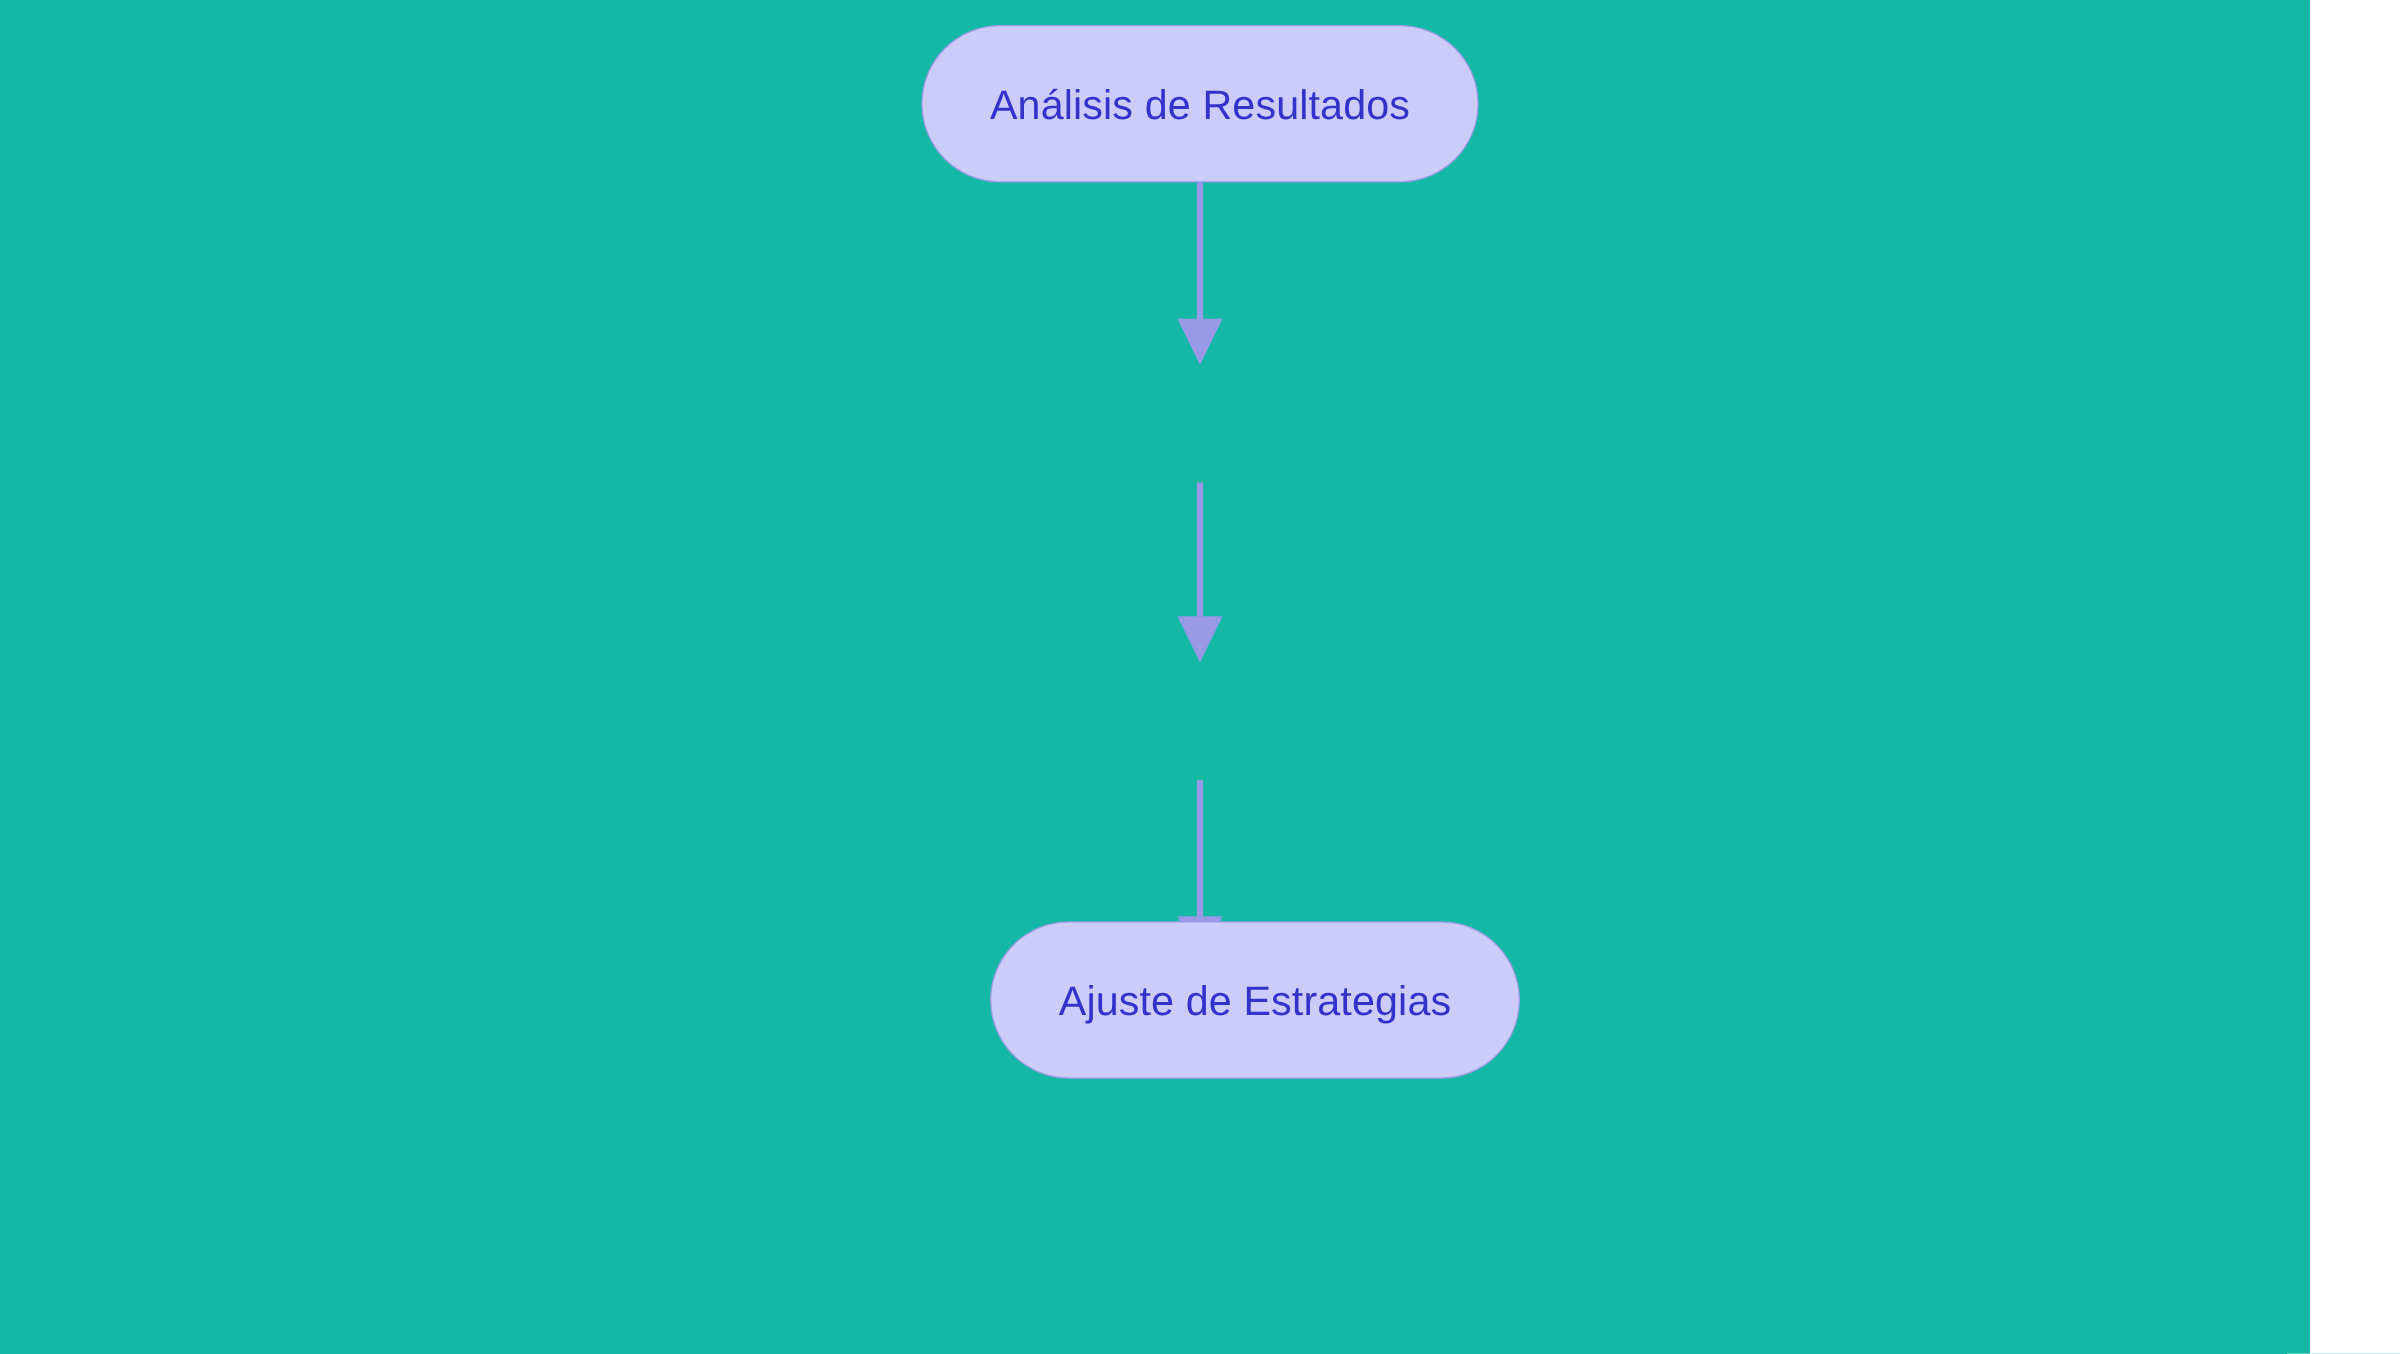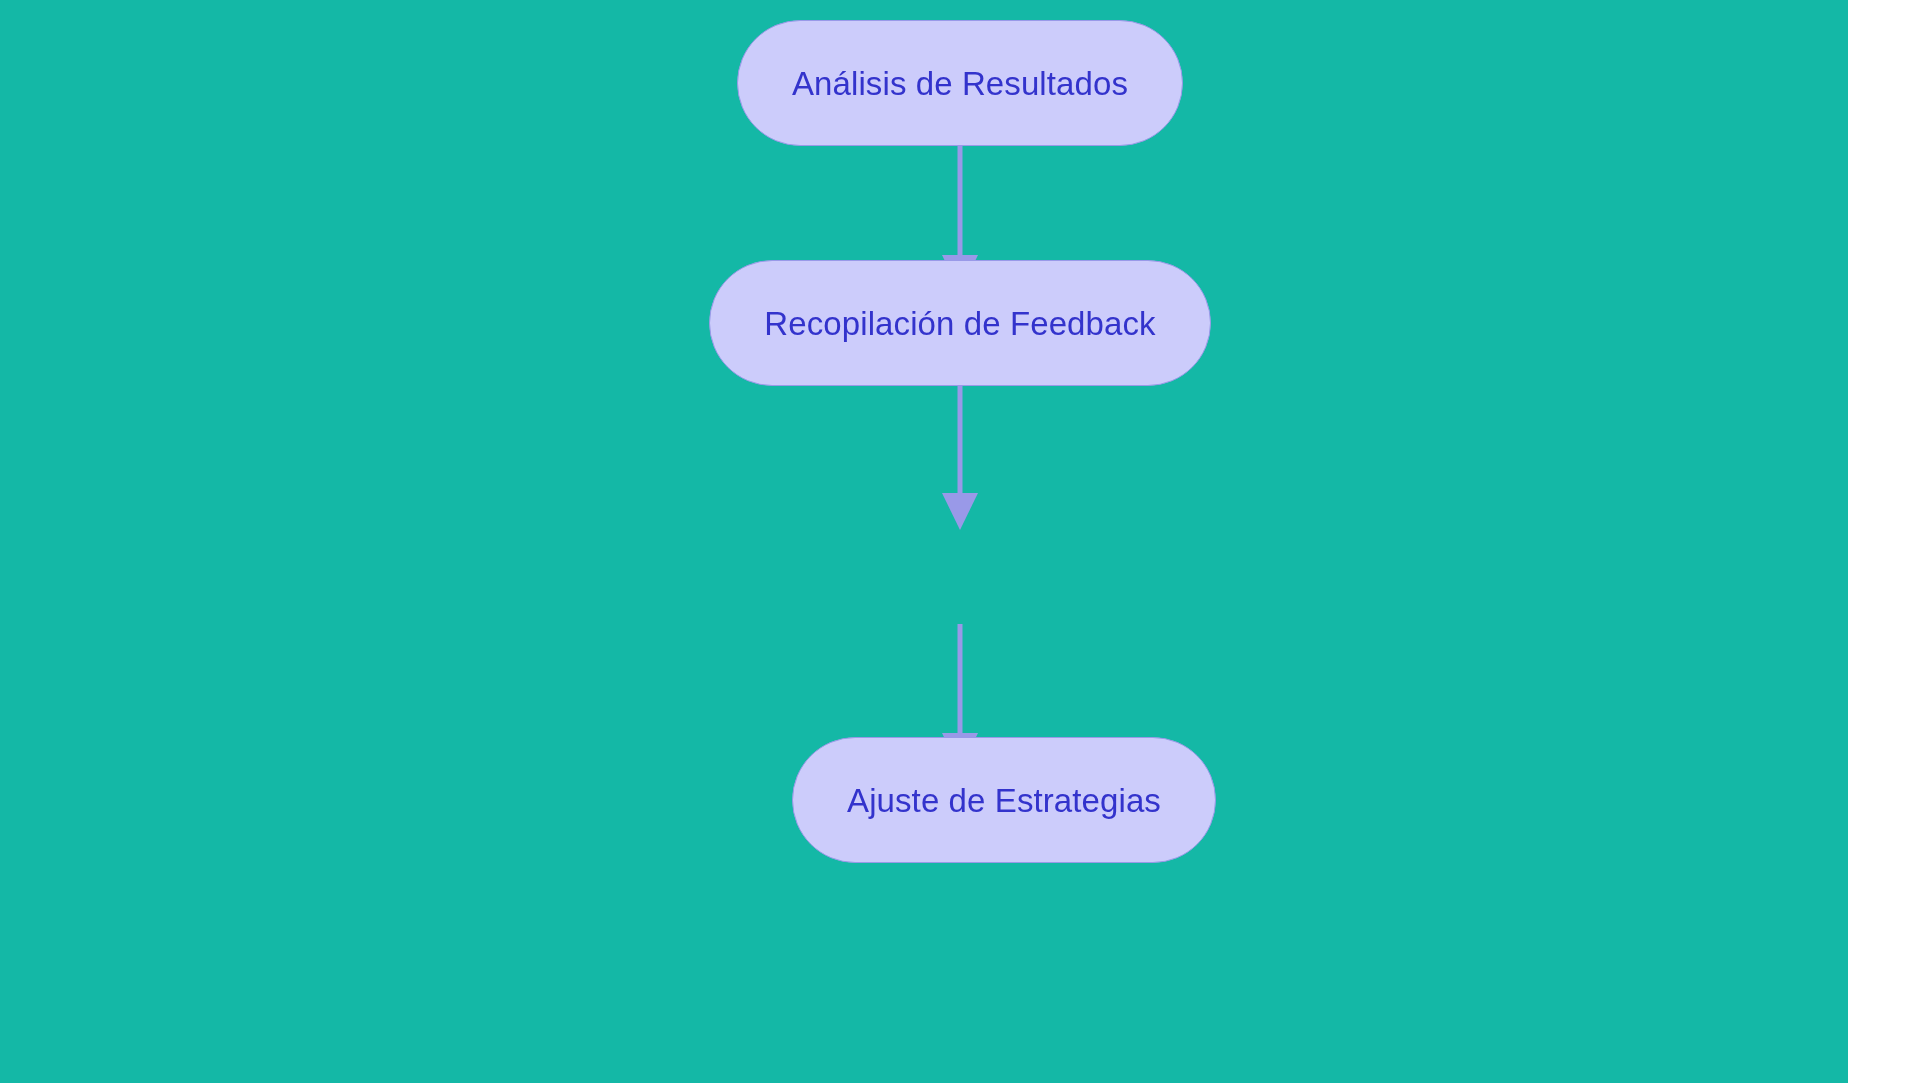--- a/index.html
+++ b/index.html
@@ -105,25 +105,20 @@
       </g>
     </svg>
   </div>
 
   <div class="node-slot slot-1">
     <div class="node">
       <span class="node-label">Análisis de Resultados</span>
     </div>
   </div>
 
-  <div class="node-slot slot-2">
-    <div class="node">
-      <span class="node-label">Recopilación de Feedback</span>
-    </div>
-  </div>
 
 
   <div class="node-slot slot-4">
     <div class="node">
       <span class="node-label">Ajuste de Estrategias</span>
     </div>
   </div>
 
 </div>
 

